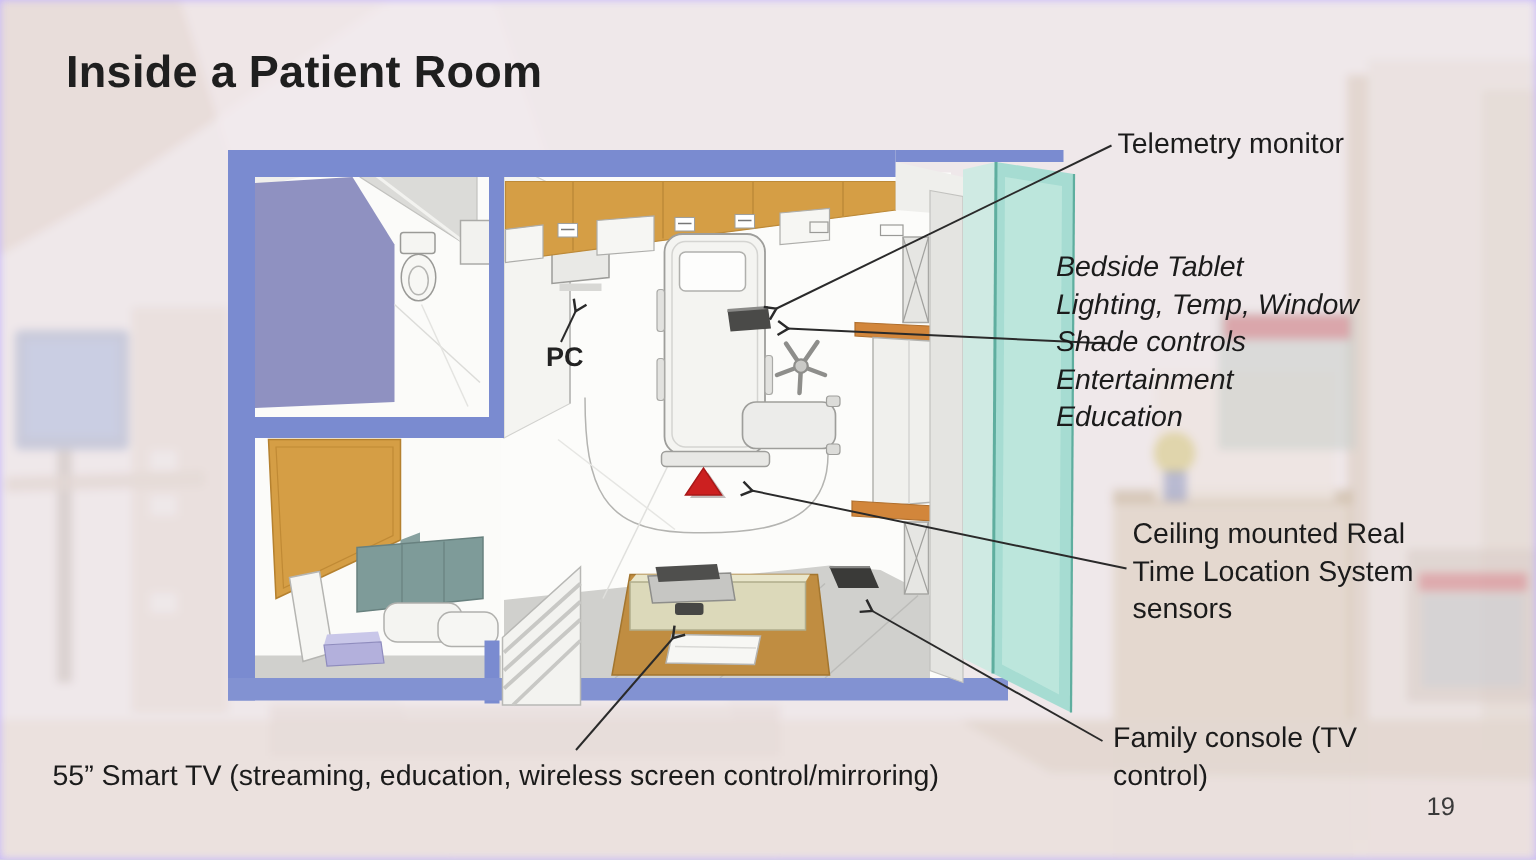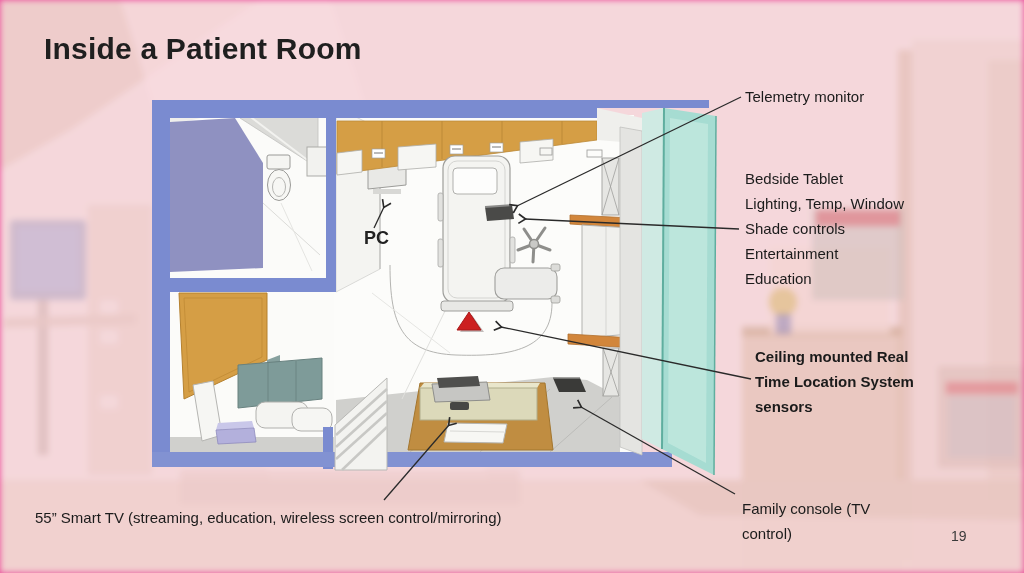--- a/index.html
+++ b/index.html
@@ -1,32 +1,32 @@
 <!DOCTYPE html>
 <html><head>
 <meta charset="utf-8">
 <style>
   html,body{margin:0;padding:0;background:#ddd;}
   .slide{
     position:relative; width:1024px; height:573px; overflow:hidden;
-    background:#ec4899;
+    background:#c4b5fd;
     font-family:"Liberation Sans", sans-serif;
     color:#1c1c1c;
   }
   .bg-photo{position:absolute; inset:0; filter:blur(3px); opacity:.85;}
   .anno{
-    position:absolute; font-size:15px; line-height:25px; color:#1b1b1b;
+    position:absolute; font-size:19px; line-height:25px; color:#1b1b1b;
     white-space:pre-line;
   }
   .title{
     position:absolute; left:44px; top:32px; font-size:30px; font-weight:600;
     color:#1f1f1f; letter-spacing:.2px;
   }
   .pc-label{position:absolute; left:352px; top:228px; font-size:18px; font-weight:600; color:#222;margin-left:12px;}
-  .page-num{position:absolute; left:951px; top:528px; font-size:14px; color:#3a3a3a;}
+  .page-num{position:absolute; left:951px; top:528px; font-size:17px; color:#3a3a3a;}
   .plan{position:absolute; left:150px; top:97px;}
   .arrows{position:absolute; inset:0; pointer-events:none;}
 </style>
 </head>
 <body>
 
 <div class="slide">
 
   <svg class="bg-photo" width="1024" height="573" viewBox="0 0 1024 573" aria-hidden="true">
     <rect x="0" y="0" width="1024" height="573" fill="#f7f1e7"></rect>
@@ -252,27 +252,27 @@
       <line x1="741" y1="97" x2="517" y2="206" marker-end="url(#ah)"></line>
       <line x1="739" y1="229" x2="525" y2="219" marker-end="url(#ah)"></line>
       <line x1="751" y1="379" x2="501" y2="327" marker-end="url(#ah)"></line>
       <line x1="735" y1="494" x2="581" y2="407" marker-end="url(#ah)"></line>
       <line x1="384" y1="500" x2="449" y2="425" marker-end="url(#ah)"></line>
       <line x1="374" y1="228" x2="384" y2="207" marker-end="url(#ah)"></line>
     </g>
   </svg>
 
   <div class="anno" style="left:745px; top:84px;">Telemetry monitor</div>
-  <div class="anno" style="left:745px; top:166px;">Bedside Tablet
+  <div class="anno" style="left:704px; top:166px;font-style:italic;">Bedside Tablet
 Lighting, Temp, Window
 Shade controls
 Entertainment
 Education</div>
-  <div class="anno" style="left:755px; top:344px;font-weight:bold;">Ceiling mounted Real
+  <div class="anno" style="left:755px; top:344px;">Ceiling mounted Real
 Time Location System
 sensors</div>
-  <div class="anno" style="left:742px; top:480px;margin-top:16px;">Family console (TV
+  <div class="anno" style="left:742px; top:480px;">Family console (TV
 control)</div>
   <div class="anno" style="left:35px;  top:505px;text-align:right;">55” Smart TV (streaming, education, wireless screen control/mirroring)</div>
 
   <div class="page-num">19</div>
 
 </div>
 
 </body></html>

